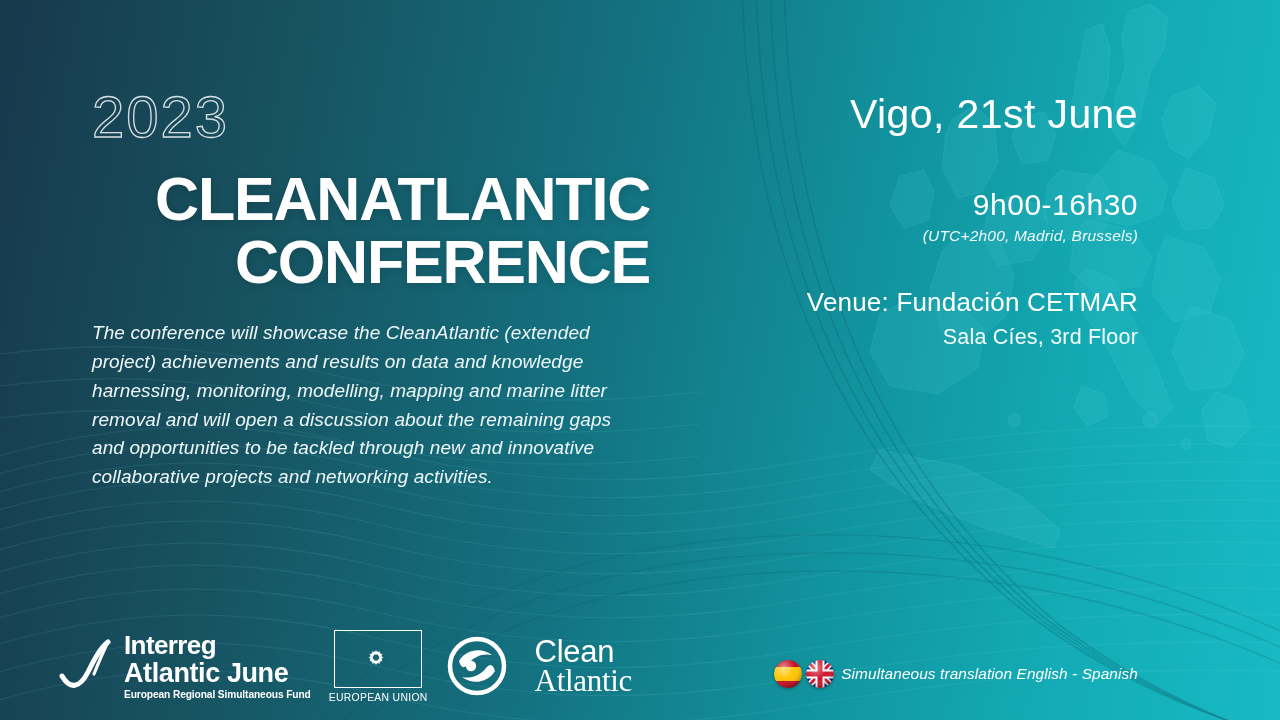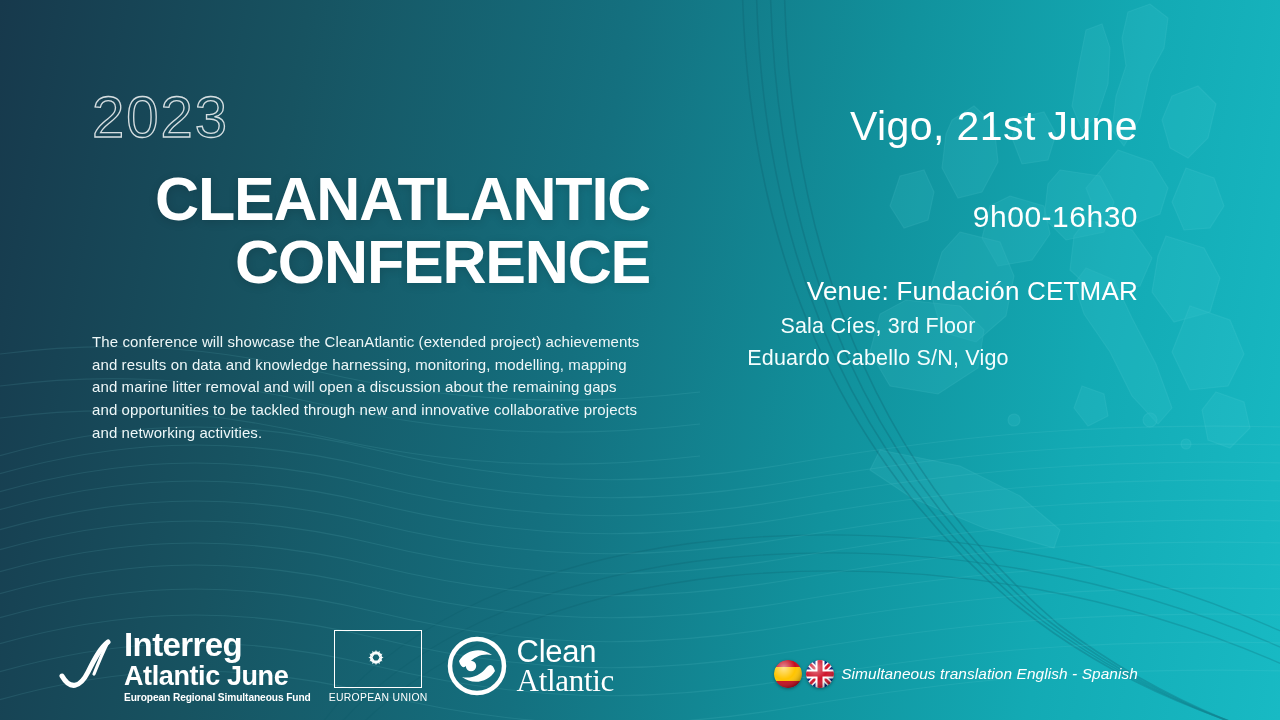--- a/index.html
+++ b/index.html
@@ -54,34 +54,35 @@
     line-height: 1.04;
     font-weight: 700;
     color: #ffffff;
     letter-spacing: -1.2px;
     margin: 0;
     text-shadow: 0 2px 10px rgba(0,0,0,.14);
     text-align: right;
   }
   #main-title .tline { display: block; }
   #description {
-    margin: 36px 0 0 2px;
-    font-size: 15px;
+    margin: 24px 0 0 2px;
+    font-size: 19px;
     line-height: 1.52;
     color: #eef7f8;
     font-weight: 400;
     max-width: 548px;
     letter-spacing: .1px;
+    font-style: italic;
   }
 
   
   #right-col {
     position: absolute;
     right: 142px;
-    top: 104px;
+    top: 92px;
     width: 520px;
     text-align: right;
     color: #ffffff;
   }
   #city-date {
     font-size: 41px;
     line-height: 1.1;
     font-weight: 400;
     letter-spacing: .4px;
     margin: 0;
@@ -106,40 +107,39 @@
     font-weight: 400;
     letter-spacing: .2px;
     margin: 0;
   }
   .venue-line {
     font-size: 21.5px;
     font-weight: 400;
     letter-spacing: .2px;
     margin: 7px 0 0 0;
     color: #f4fdfd;
-    text-align: center;
   }
 
   
   #logo-bar {
     position: absolute;
     left: 58px;
     bottom: 12px;
     display: flex;
     align-items: center;
     gap: 18px;
     height: 84px;
   }
   .logo-slot { display: flex; align-items: center; }
 
   
   #interreg-logo { align-items: center; gap: 8px; }
   #interreg-text { line-height: 1; }
   #interreg-name {
-    font-size: 33px;
+    font-size: 26px;
     font-weight: 700;
     color: #fff;
     letter-spacing: -.6px;
     display: block;
   }
   #interreg-region {
     font-size: 27px;
     font-weight: 700;
     color: #fff;
     letter-spacing: -.4px;
@@ -165,21 +165,21 @@
   }
   #eu-caption {
     font-size: 10.4px;
     font-weight: 400;
     color: #fff;
     letter-spacing: .3px;
   }
 
   
   #clean-logo { gap: 9px; align-items: center; }
-  #clean-text { line-height: 1; }
+  #clean-text { line-height: 1; margin-left: 18px; }
   #clean-word-1, #clean-word-2 {
     display: block;
     font-size: 31px;
     font-weight: 400;
     color: #fff;
     letter-spacing: -.3px;
   }
   #clean-word-2 { margin-top: -2px; font-family: Liberation Serif, serif; }
 
   
@@ -294,24 +294,24 @@
     <h1 id="main-title">
       <span class="tline">CLEANATLANTIC</span>
       <span class="tline">CONFERENCE</span>
     </h1>
     <p id="description">The conference will showcase the CleanAtlantic (extended project) achievements and results on data and knowledge harnessing, monitoring, modelling, mapping and marine litter removal and will open a discussion about the remaining gaps and opportunities to be tackled through new and innovative collaborative projects and networking activities.</p>
   </div>
 
   <div id="right-col">
     <div id="city-date">Vigo, 21st June</div>
     <div id="time">9h00-16h30</div>
+    <div id="timezone">(UTC+2h00, Madrid, Brussels)</div>
     <div id="venue-block">
       <div id="venue-name">Venue: Fundación CETMAR</div>
       <div class="venue-line">Sala Cíes, 3rd Floor</div>
-      <div class="venue-line">Eduardo Cabello S/N, Vigo</div>
     </div>
   </div>
 
   <div id="logo-bar">
 
     <div class="logo-slot" id="interreg-logo">
       <svg width="58" height="60" viewBox="0 0 58 60" aria-hidden="true">
         <path d="M4 40 C 12 54, 22 52, 30 36 C 36 24, 42 12, 50 6" fill="none" stroke="#ffffff" stroke-width="5" stroke-linecap="round"></path>
         <path d="M50 6 C 44 18, 40 28, 36 38" fill="none" stroke="#ffffff" stroke-width="3.2" stroke-linecap="round"></path>
       </svg>

